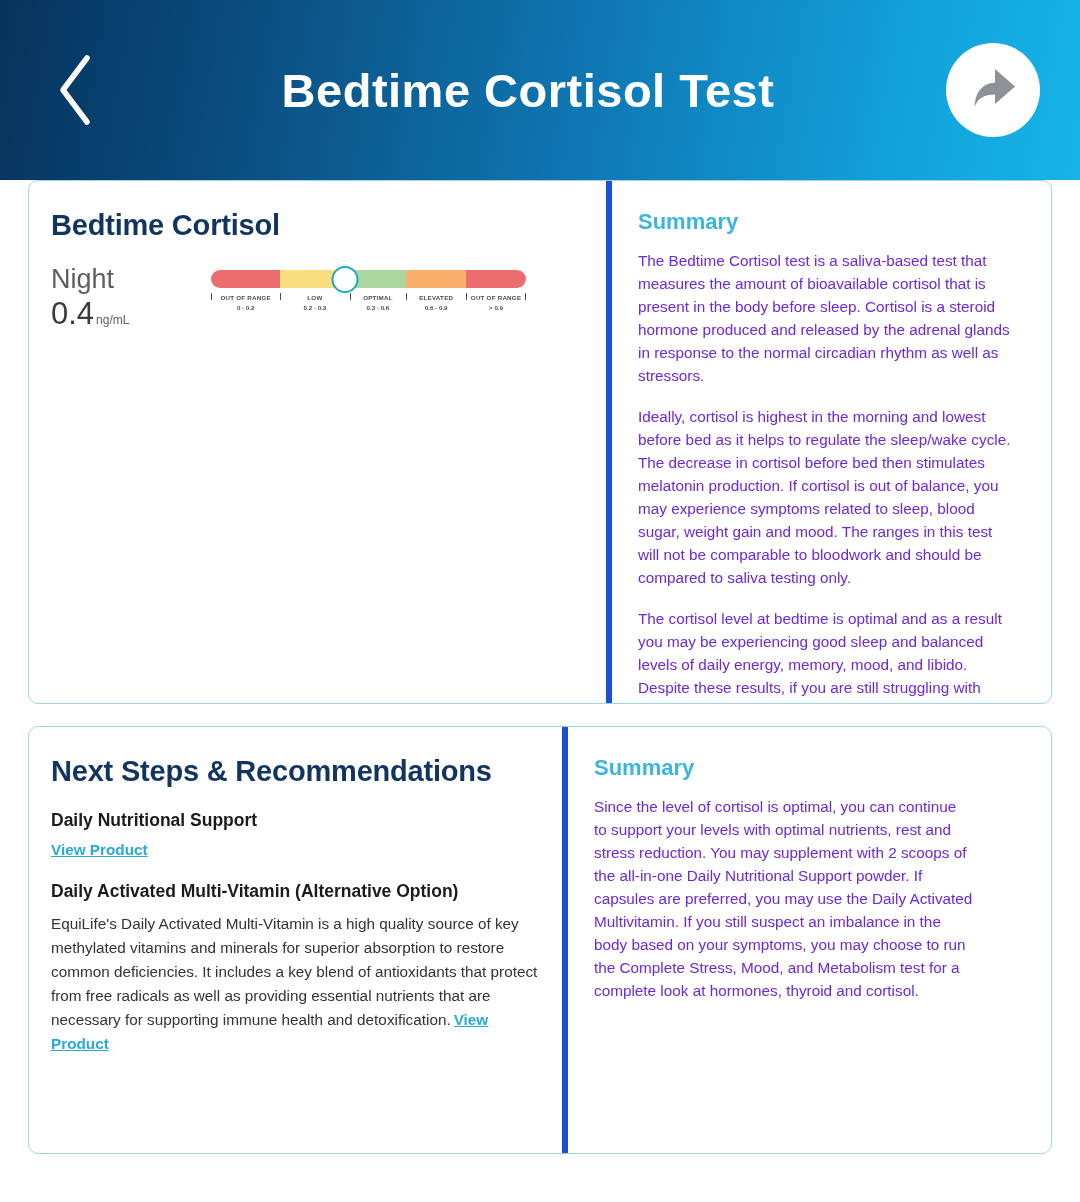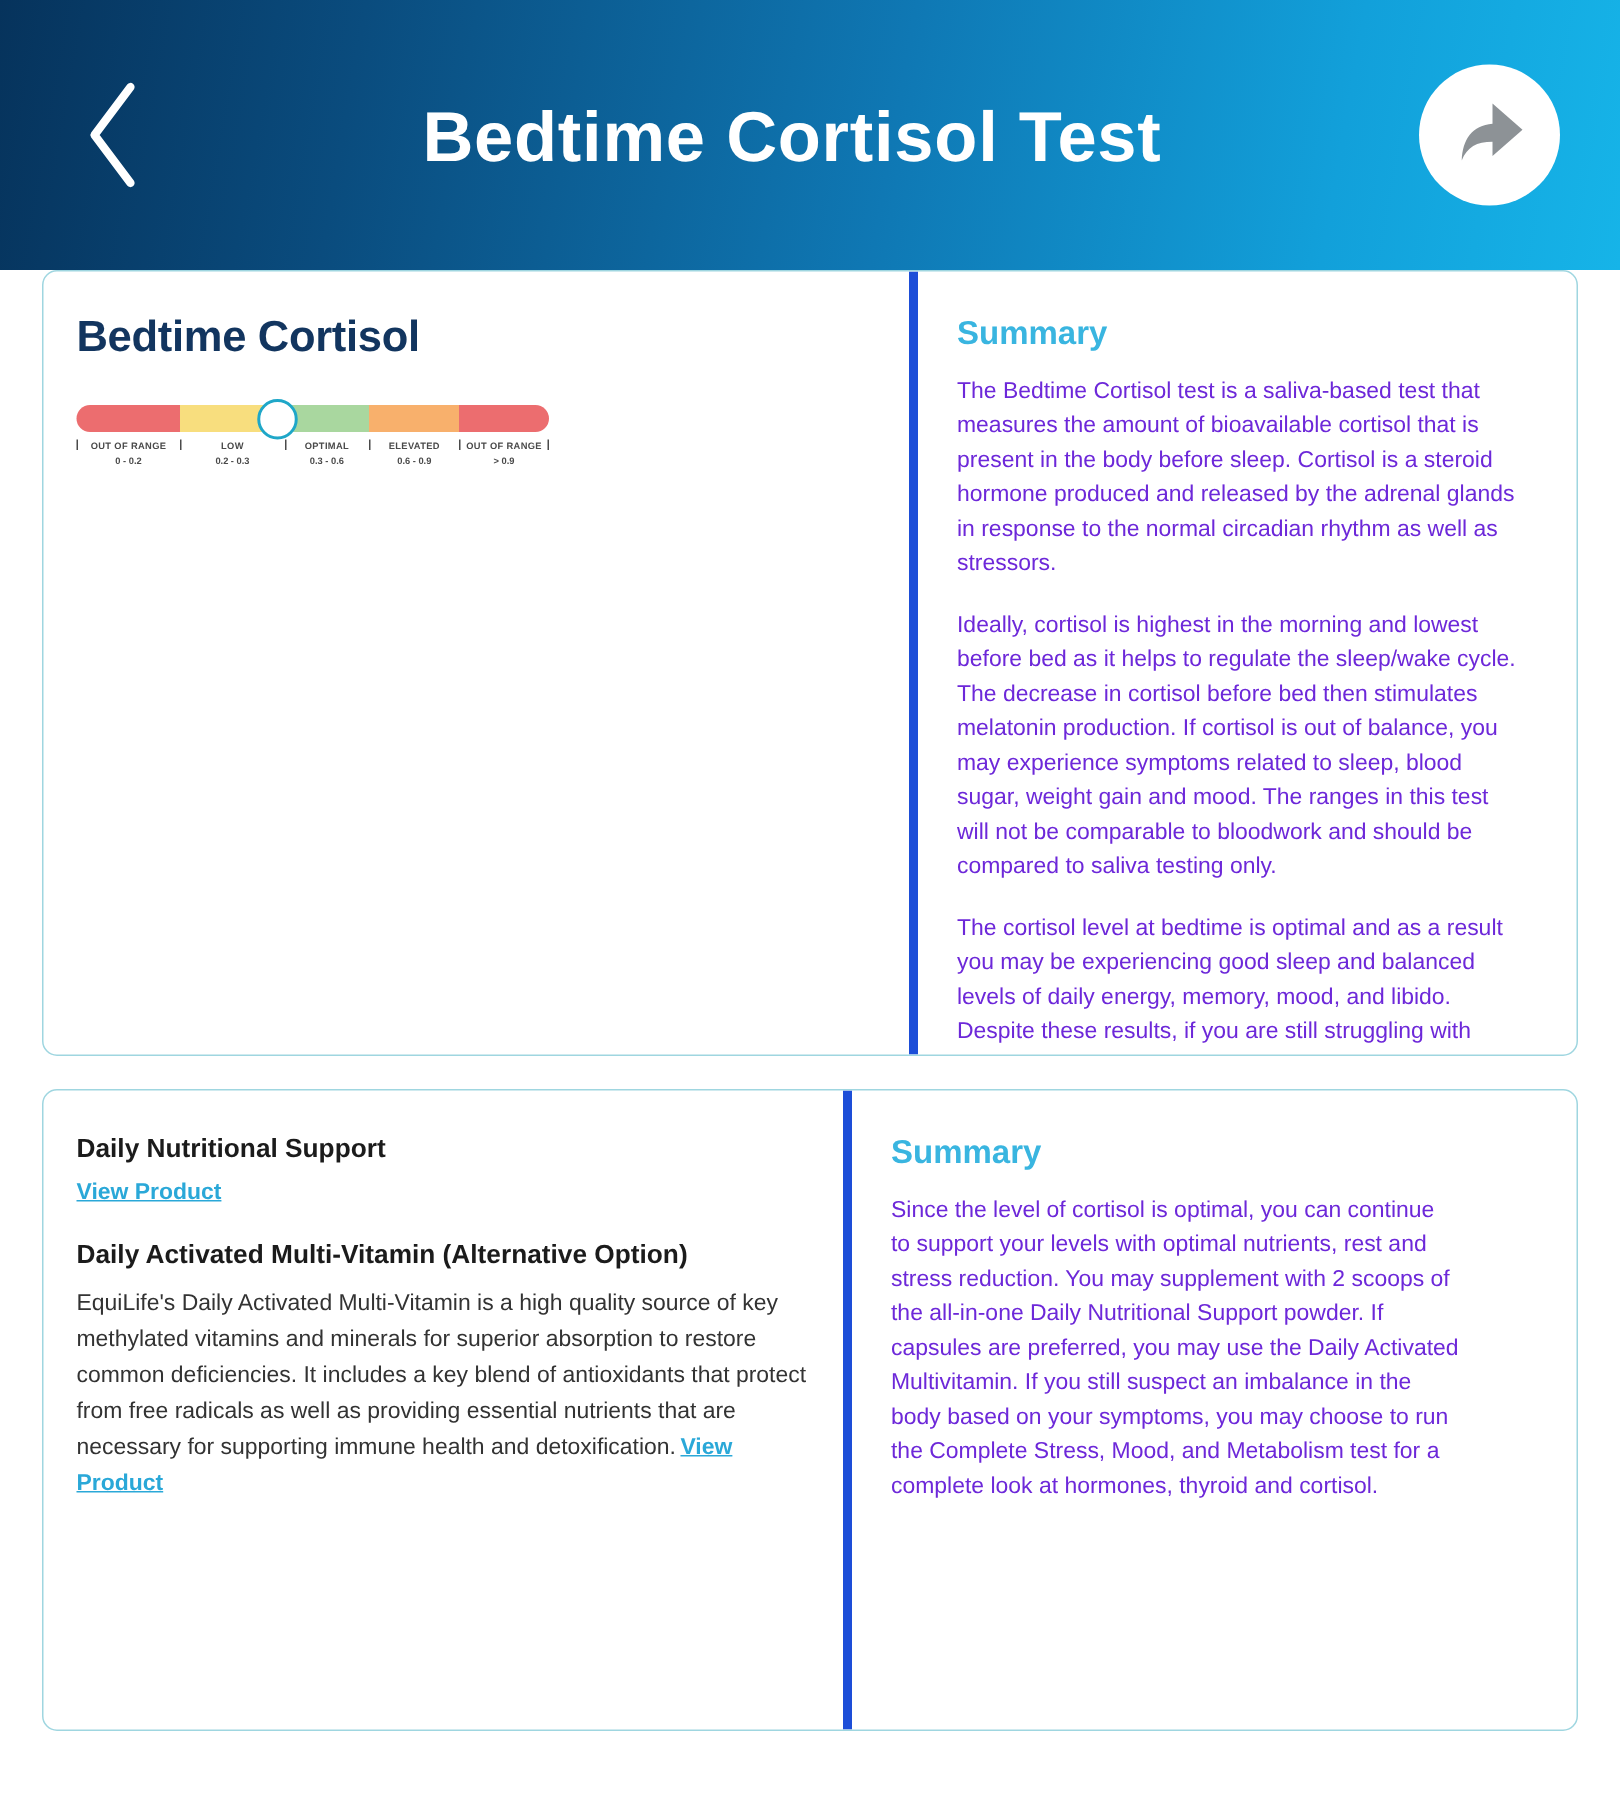--- a/index.html
+++ b/index.html
@@ -263,20 +263,26 @@
 </div>
 
 <div class="page">
 
   <div class="card" id="result-card">
 
     <div class="card-left">
       <div class="biomarker-title">Bedtime Cortisol</div>
 
       <div class="result-row">
+        <div class="value-block">
+          <div class="value-time">Night</div>
+          <div class="value-num">
+            <span>0.4</span><span class="value-unit">ng/mL</span>
+          </div>
+        </div>
 
         <div class="gauge-wrap">
           <div class="gauge-bar" id="gauge-bar">
             <div class="gauge-seg first" style="width: 22%; background: rgb(236, 109, 111);"></div>
               <div class="gauge-seg" style="width: 22%; background: rgb(248, 222, 126);"></div>
               <div class="gauge-seg" style="width: 18%; background: rgb(169, 215, 159);"></div>
               <div class="gauge-seg" style="width: 19%; background: rgb(248, 176, 108);"></div>
               <div class="gauge-seg last" style="width: 19%; background: rgb(236, 109, 111);"></div>
               <div class="gauge-marker" id="gauge-marker" style="left: 42.5%;"></div>
           </div>
@@ -318,20 +324,21 @@
           <p class="summary-p">The Bedtime Cortisol test is a saliva-based test that measures the amount of bioavailable cortisol that is present in the body before sleep. Cortisol is a steroid hormone produced and released by the adrenal glands in response to the normal circadian rhythm as well as stressors.</p>
           <p class="summary-p">Ideally, cortisol is highest in the morning and lowest before bed as it helps to regulate the sleep/wake cycle. The decrease in cortisol before bed then stimulates melatonin production. If cortisol is out of balance, you may experience symptoms related to sleep, blood sugar, weight gain and mood. The ranges in this test will not be comparable to bloodwork and should be compared to saliva testing only.</p>
           <p class="summary-p">The cortisol level at bedtime is optimal and as a result you may be experiencing good sleep and balanced levels of daily energy, memory, mood, and libido. Despite these results, if you are still struggling with symptoms, please see the recommendations section below for more information on how to further investigate other possible root causes.</p>
         </div>
     </div>
   </div>
 
   <div class="card" id="recs-card">
 
     <div class="card-left">
+      <div class="recs-title">Next Steps &amp; Recommendations</div>
       <div id="rec-items">
           <div class="rec-item">
             <div class="rec-name">Daily Nutritional Support</div>
             <div><span class="product-link">View Product</span></div>
           </div>
           <div class="rec-item">
             <div class="rec-name">Daily Activated Multi-Vitamin (Alternative Option)</div>
             <p class="rec-desc">EquiLife's Daily Activated Multi-Vitamin is a high quality source of key methylated vitamins and minerals for superior absorption to restore common deficiencies.  It includes a key blend of antioxidants that protect from free radicals as well as providing essential nutrients that are necessary for supporting immune health and detoxification.<span class="product-link">View Product</span></p>
           </div>
         </div>

